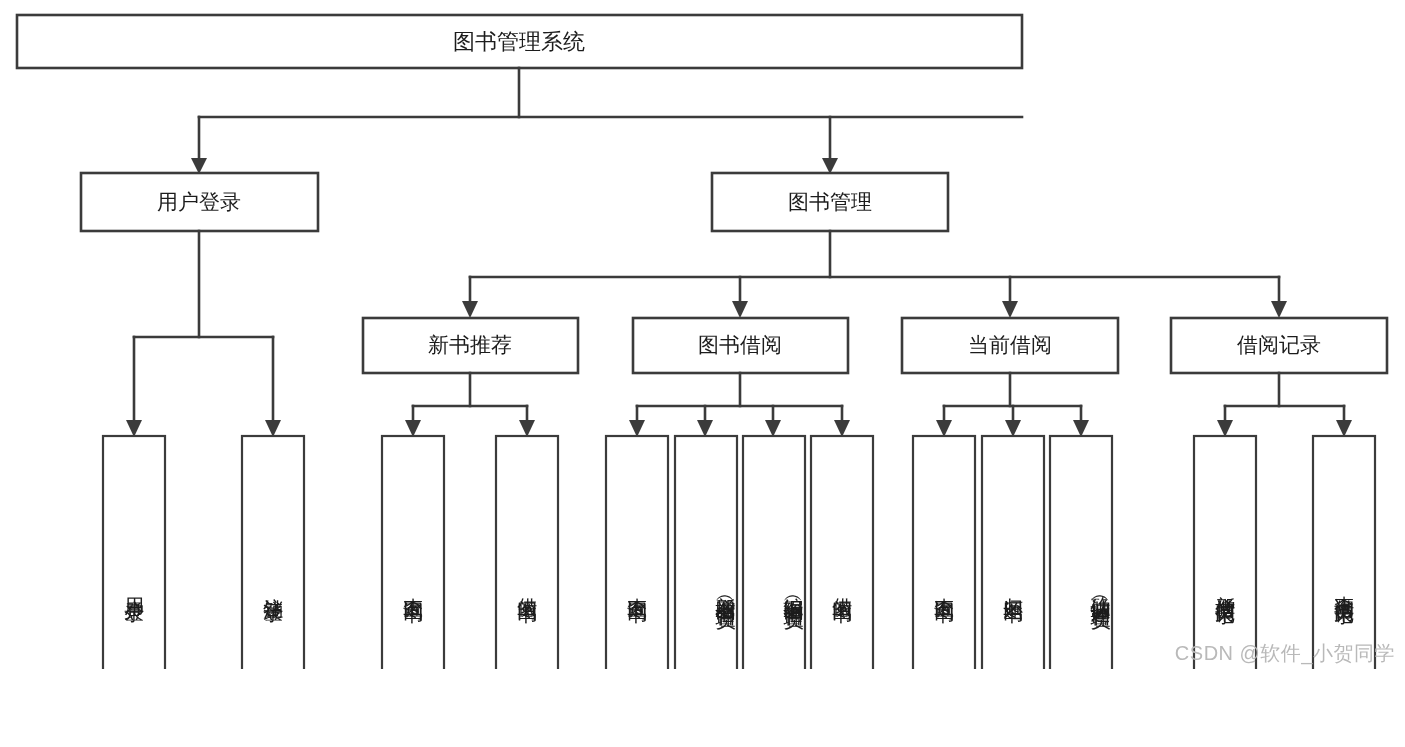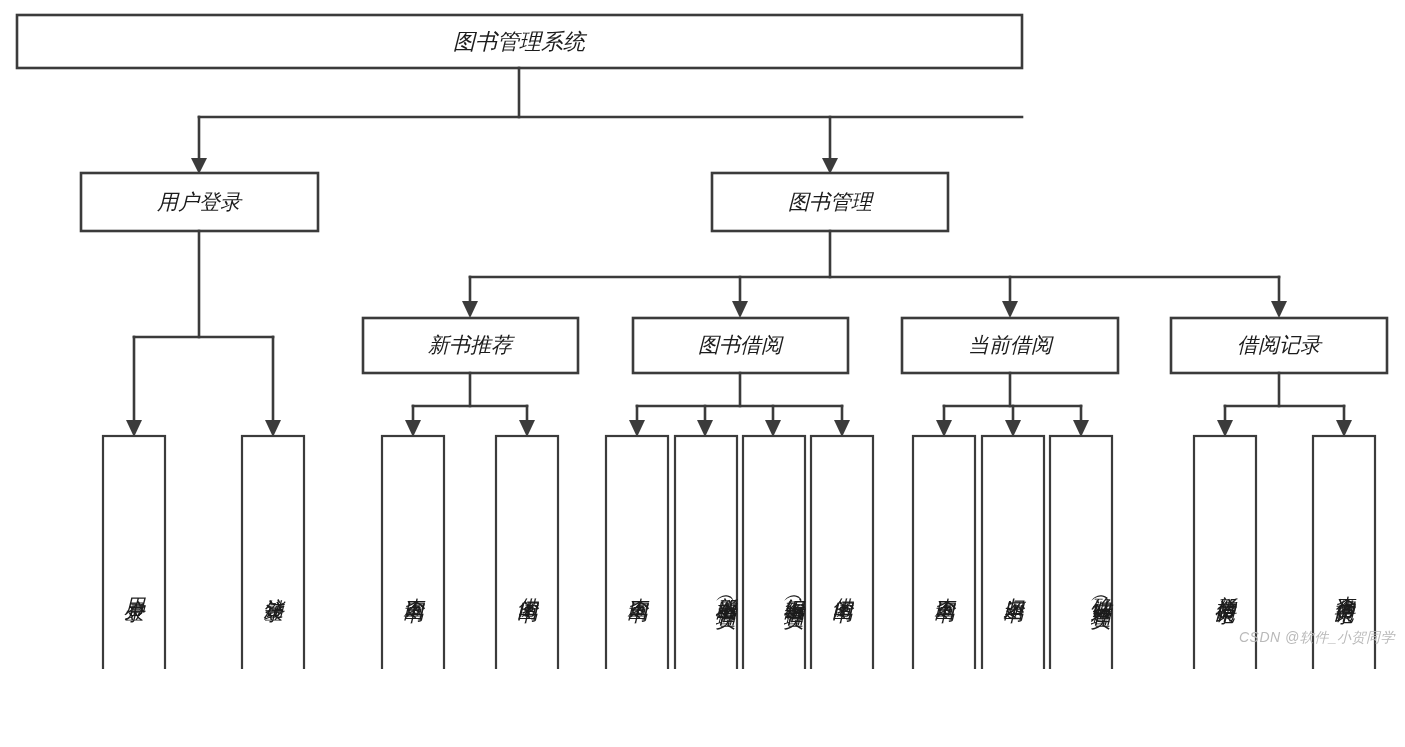--- a/index.html
+++ b/index.html
@@ -10,21 +10,20 @@
   }
   body {
     font-family: "Liberation Sans", "DejaVu Sans", sans-serif;
   }
   #diagram-root {
     position: relative;
     width: 1405px;
     height: 669px;
     background: #ffffff;
     overflow: hidden;
-    font-style: italic;
   }
   svg#tree-svg {
     position: absolute;
     top: 0;
     left: 0;
     width: 1405px;
     height: 747px;
   }
   .node-box {
     fill: #ffffff;
@@ -72,23 +71,23 @@
     display: flex;
     align-items: center;
     justify-content: center;
     text-align: center;
     white-space: nowrap;
     pointer-events: none;
   }
   .watermark {
     position: absolute;
     right: 10px;
-    bottom: 22px;
-    font-family: "Liberation Sans", "DejaVu Sans", sans-serif;
-    font-size: 14px;
+    bottom: 2px;
+    font-family: "Liberation Sans", "DejaVu Sans", sans-serif;
+    font-size: 20px;
     color: #b9b9b9;
     letter-spacing: 0.5px;
     white-space: nowrap;
   }
 </style>
 </head>
 <body>
 
 <div id="diagram-root">
 

